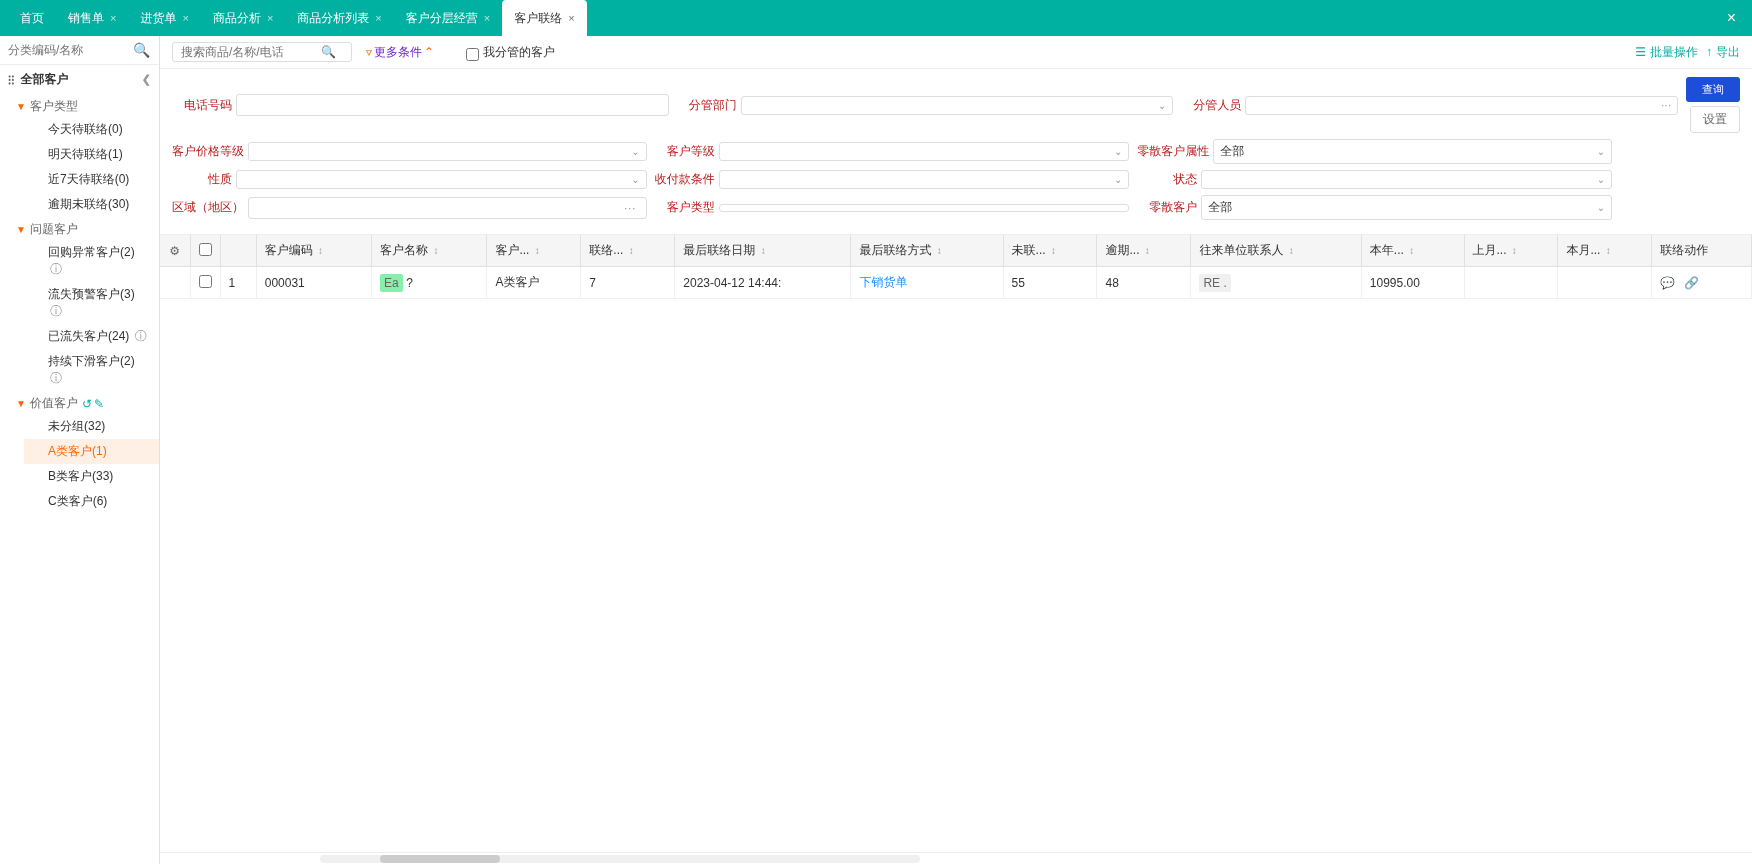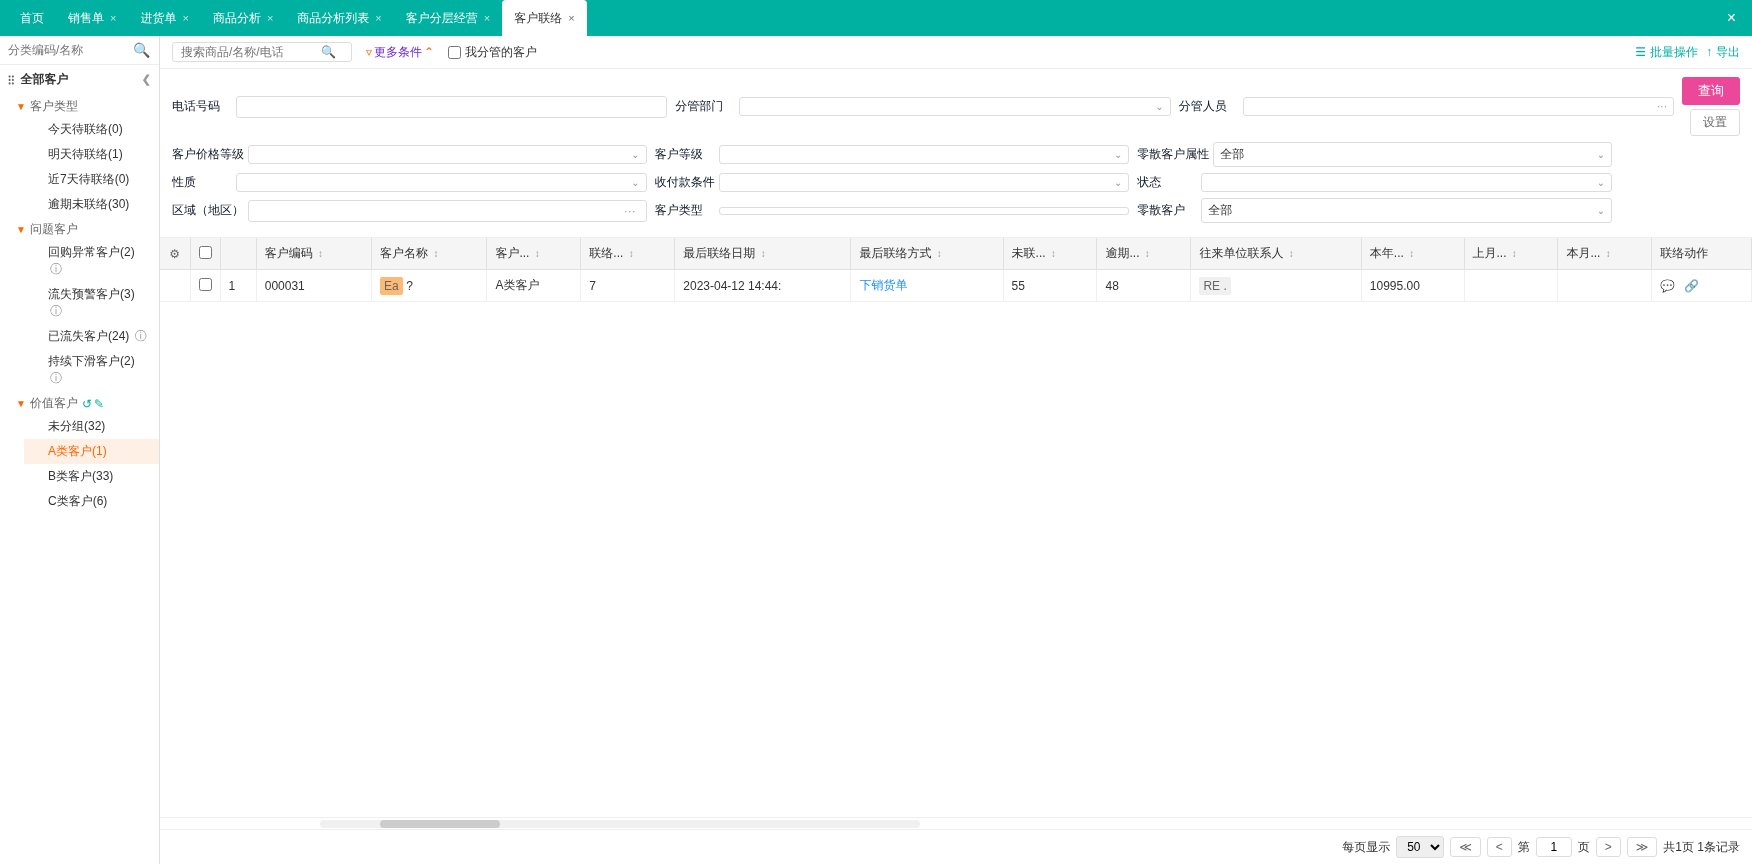--- a/index.html
+++ b/index.html
@@ -151,23 +151,24 @@
     }
     .filter-more {
       color: #f60;
       cursor: pointer;
       display: flex;
       align-items: center;
       gap: 2px;
     }
     .filter-checkbox {
       display: flex;
-      align-items: center;
+      align-items: flex-end;
       gap: 4px;
       color: #333;
+      margin-left: 18px;
     }
     .filter-actions {
       margin-left: auto;
       display: flex;
       gap: 8px;
       align-items: center;
     }
     .btn-batch {
       color: #00b0a0;
       cursor: pointer;
@@ -195,24 +196,24 @@
       margin-bottom: 6px;
       gap: 8px;
     }
     .filter-field {
       display: flex;
       align-items: center;
       flex: 1;
       gap: 4px;
     }
     .filter-label {
-      color: #0f172a;
+      color: #b91c1c;
       white-space: nowrap;
       min-width: 60px;
-      text-align: left;
+      text-align: right;
     }
     .filter-input {
       flex: 1;
       border: 1px solid #ddd;
       border-radius: 3px;
       padding: 3px 6px;
       outline: none;
       font-size: 12px;
       color: #333;
     }
@@ -231,27 +232,27 @@
       background: white;
       min-width: 120px;
     }
     .filter-select .chevron { color: #999; font-size: 10px; }
     .filter-more-dots {
       color: #999;
       cursor: pointer;
       padding: 0 4px;
     }
     .btn-query {
-      background: #ec4899;
+      background: #1d4ed8;
       color: white;
       border: none;
       border-radius: 3px;
       padding: 5px 16px;
       cursor: pointer;
-      font-size: 13px;
+      font-size: 11px;
     }
     .btn-settings {
       background: white;
       color: #666;
       border: 1px solid #ddd;
       border-radius: 3px;
       padding: 4px 12px;
       cursor: pointer;
       font-size: 12px;
     }
@@ -671,21 +672,21 @@
         </thead>
         <tbody>
           <tr>
             <td class="gear-col"></td>
             <td class="checkbox-col">
               <input type="checkbox" style="">
             </td>
             <td>1</td>
             <td>000031</td>
             <td>
-              <span style="background:#fdba74;padding:2px 4px;border-radius:2px;color:#666;">Ea</span>
+              <span style="background:#86efac;padding:2px 4px;border-radius:2px;color:#666;">Ea</span>
               <span>?</span>
             </td>
             <td>A类客户</td>
             <td>7</td>
             <td>2023-04-12 14:44:</td>
             <td>
               <span class="link-text">下销货单</span>
             </td>
             <td>55</td>
             <td>48</td>
@@ -703,33 +704,15 @@
         </tbody>
       </table>
     </div>
 
     <div class="scroll-area">
       <div class="scroll-bar-wrapper">
         <div class="scroll-bar-thumb"></div>
       </div>
     </div>
 
-    <div class="footer">
-      <div class="footer-left">
-      </div>
-      <div class="footer-right">
-        <span>每页显示</span>
-        <select class="page-size-select">
-          <option>50</option>
-        </select>
-        <button class="page-btn">≪</button>
-        <button class="page-btn">&lt;</button>
-        <span>第</span>
-        <input class="page-input" type="text" value="1" style="">
-        <span>页</span>
-        <button class="page-btn">&gt;</button>
-        <button class="page-btn">≫</button>
-        <span>共1页 1条记录</span>
-      </div>
-    </div>
 
   </div>
 </div>
 
 </body></html>

